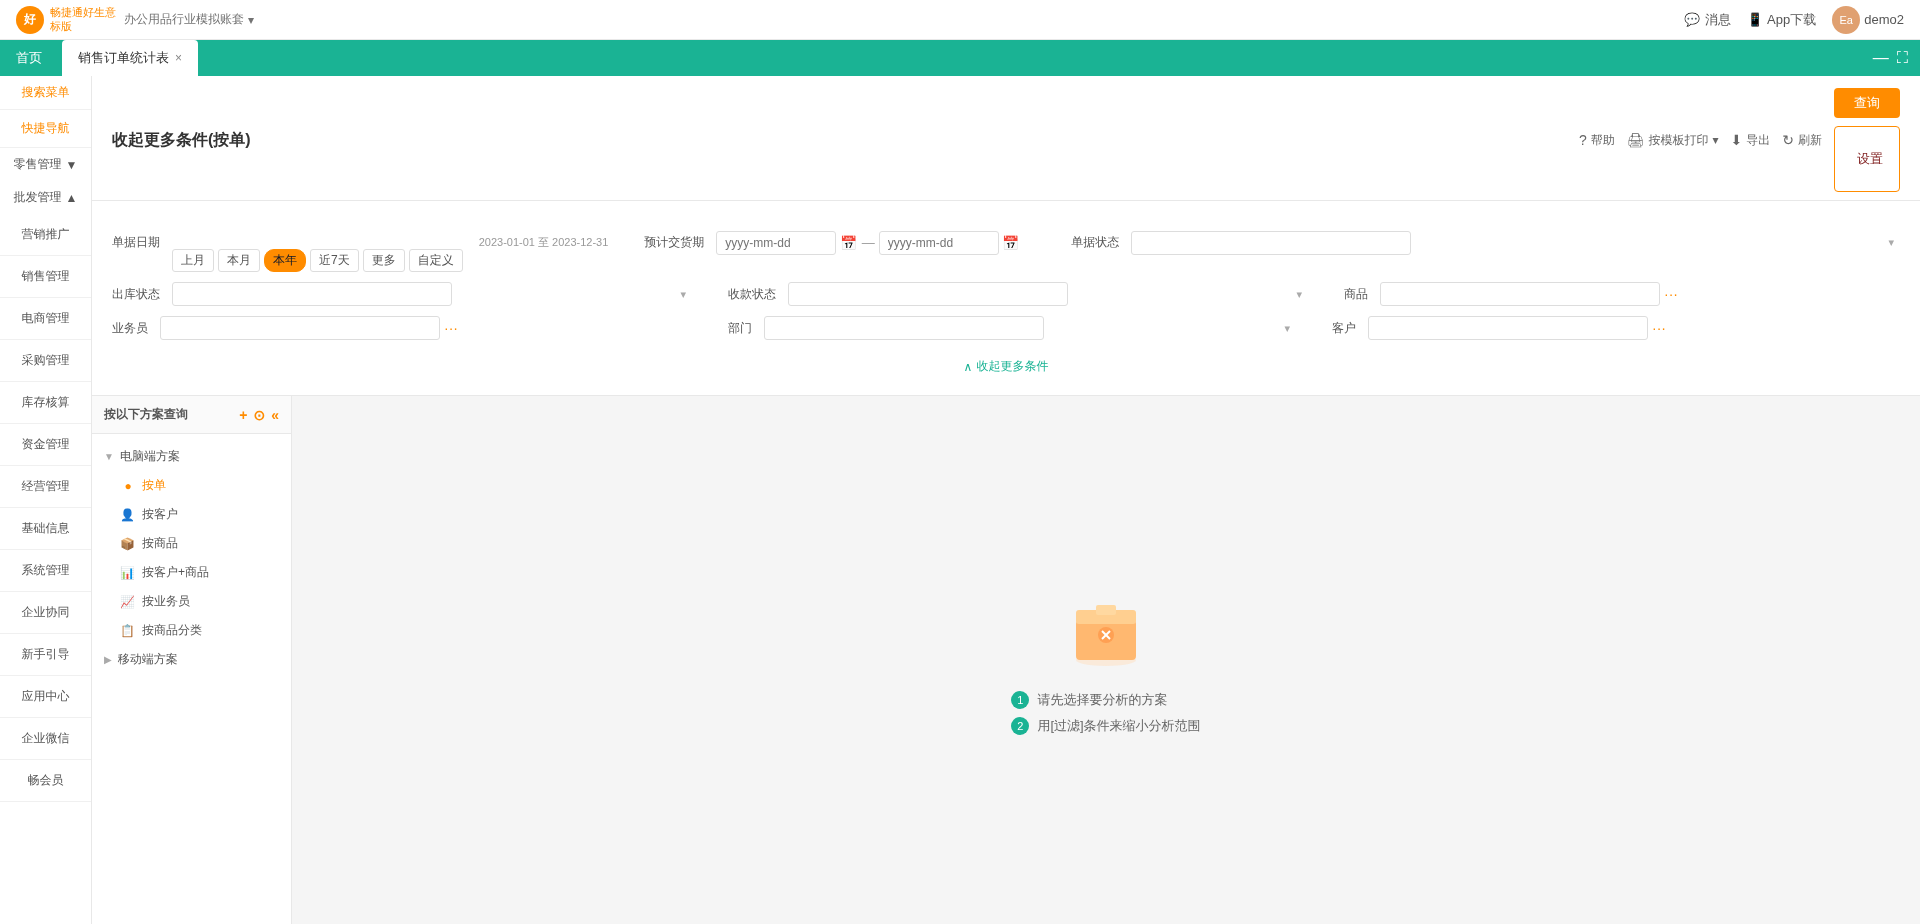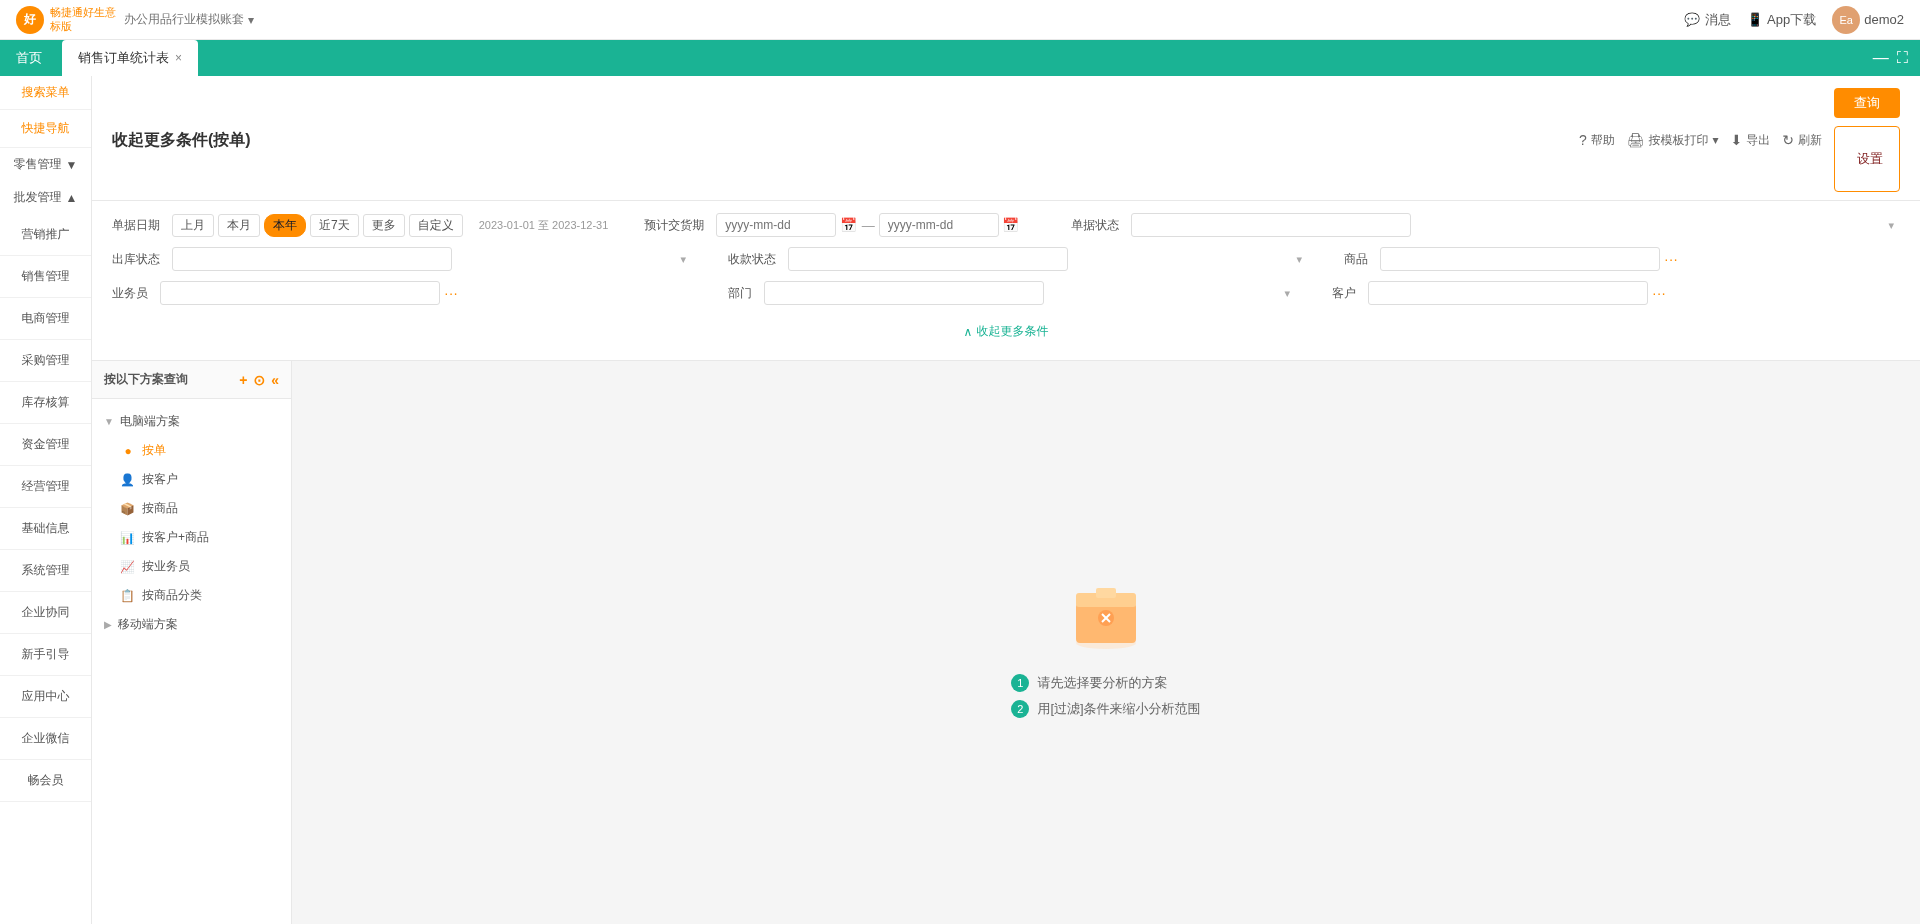--- a/index.html
+++ b/index.html
@@ -41,21 +41,21 @@
     .page-header-actions { display: flex; align-items: center; gap: 12px; font-size: 12px; color: #666; }
     .header-action { display: flex; align-items: center; gap: 4px; cursor: pointer; }
     .header-action .icon { font-size: 14px; }
     .btn-query { background: #ff8c00; color: white; border: none; border-radius: 4px; padding: 6px 20px; font-size: 13px; cursor: pointer; }
     .btn-setting { background: white; color: #7f1d1d; border: 1px solid #ff8c00; border-radius: 4px; padding: 23px 16px; font-size: 13px; cursor: pointer; margin-top: 4px; text-align: right; }
 
     
     .filter-area { background: #fff; padding: 12px 20px; border-bottom: 1px solid #e8e8e8; flex-shrink: 0; }
     .filter-row { display: flex; align-items: center; gap: 12px; margin-bottom: 10px; flex-wrap: wrap; }
     .filter-label { font-size: 12px; color: #555; white-space: nowrap; }
-    .date-shortcuts { display: flex; align-items: center; gap: 4px; }
+    .date-shortcuts { display: flex; align-items: center; gap: 4px; margin-top: 36px; }
     .date-btn { padding: 2px 8px; border: 1px solid #ddd; border-radius: 3px; font-size: 12px; color: #555; cursor: pointer; background: white; }
     .date-btn.active { background: #ff8c00; color: #0f172a; border-color: #ff8c00; border-radius: 10px; }
     .date-range { font-size: 11px; color: #999; margin-left: 4px; }
     .filter-input { border: 1px solid #ddd; border-radius: 3px; padding: 4px 8px; font-size: 12px; color: #999; background: white; min-width: 120px; }
     .filter-select { border: 1px solid #ddd; border-radius: 3px; padding: 4px 24px 4px 8px; font-size: 12px; color: #999; background: white; min-width: 180px; position: relative; appearance: none; }
     .filter-group { display: flex; align-items: center; gap: 8px; flex: 1; }
     .filter-dash { color: #999; }
     .calendar-icon { color: #ff8c00; font-size: 14px; cursor: pointer; }
     .filter-dots { color: #ff8c00; font-size: 14px; cursor: pointer; }
     .select-wrapper { position: relative; display: inline-flex; align-items: center; }

